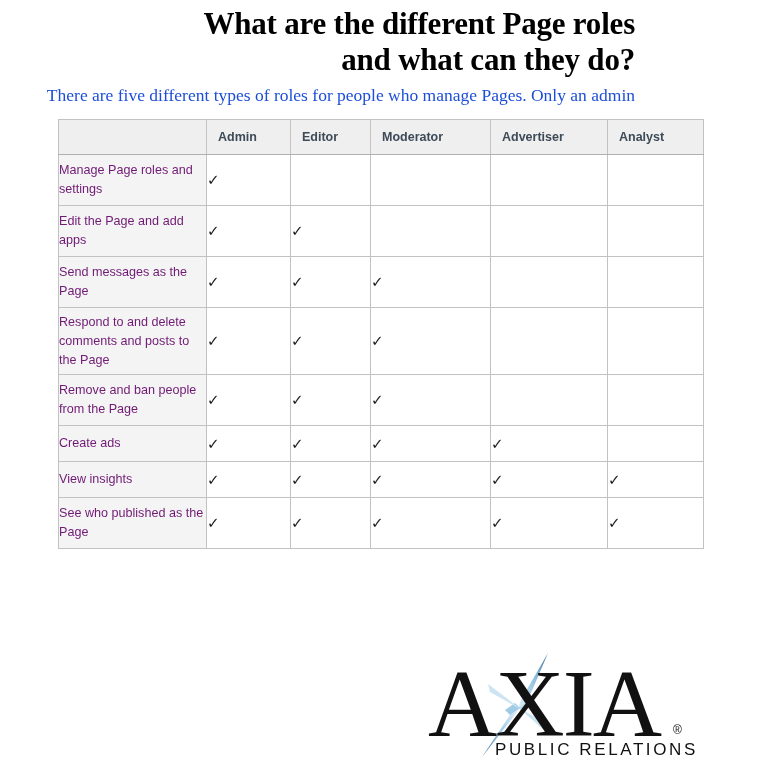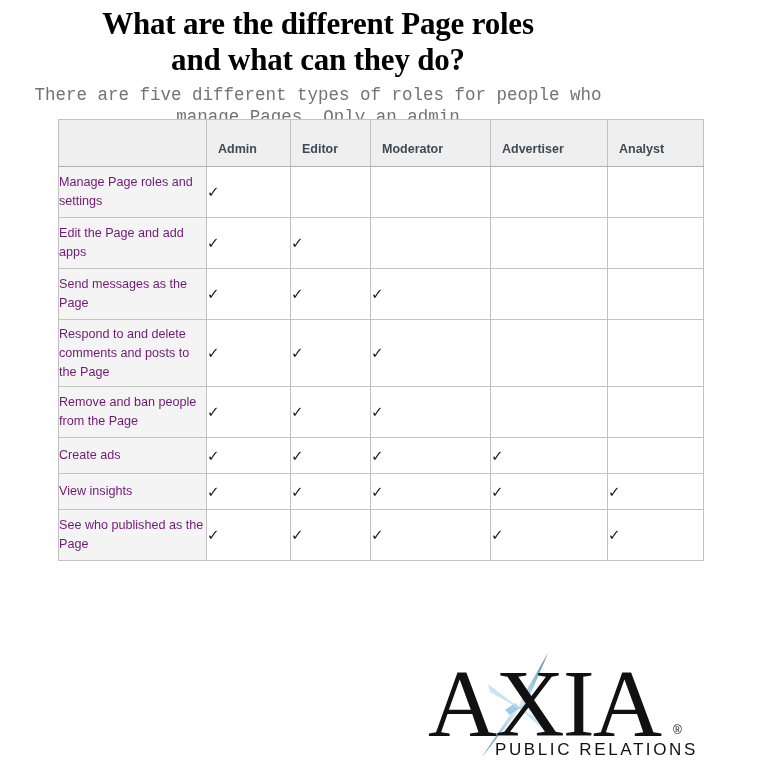--- a/index.html
+++ b/index.html
@@ -11,41 +11,41 @@
     width: 765px;
     height: 765px;
     position: relative;
     font-family: "Liberation Sans", sans-serif;
     overflow: hidden;
   }
 
   
   .head-block {
     position: absolute;
-    left: 8px;
+    left: 15px;
     top: 0;
     width: 620px;
-    text-align: center;
+    text-align: right;
   }
   .title {
     font-family: "Liberation Serif", serif;
     font-weight: bold;
     font-size: 31px;
     line-height: 36px;
     color: #000000;
     margin: 0;
     padding-top: 6px;
     letter-spacing: -0.2px;
   }
   .title .line2 { display: block; }
   .subtitle {
-    font-family: Liberation Mono, monospace;
+    font-family: Liberation Serif, serif;
     font-size: 17.5px;
     line-height: 22px;
-    color: #737373;
+    color: #1d4ed8;
     margin: 0;
     padding-top: 6px;
   }
   .subtitle .sline { display: block; }
 
   
   .roles-table-wrap {
     position: absolute;
     left: 58px;
     top: 119px;
@@ -69,21 +69,21 @@
     padding: 0;
     vertical-align: middle;
   }
   table.roles thead th {
     background: #efefef;
     height: 34px;
     text-align: left;
     font-size: 12.5px;
     font-weight: bold;
     color: #3d4a57;
-    padding: 12px 0 0 11px;
+    padding: 0 0 0 11px;
     border-bottom: 1px solid #b0b0b0;
   }
   table.roles thead th.corner {
     background: #efefef;
   }
   td.task {
     background: #f4f4f4;
     font-size: 12.6px;
     line-height: 19px;
     color: #701a75;

